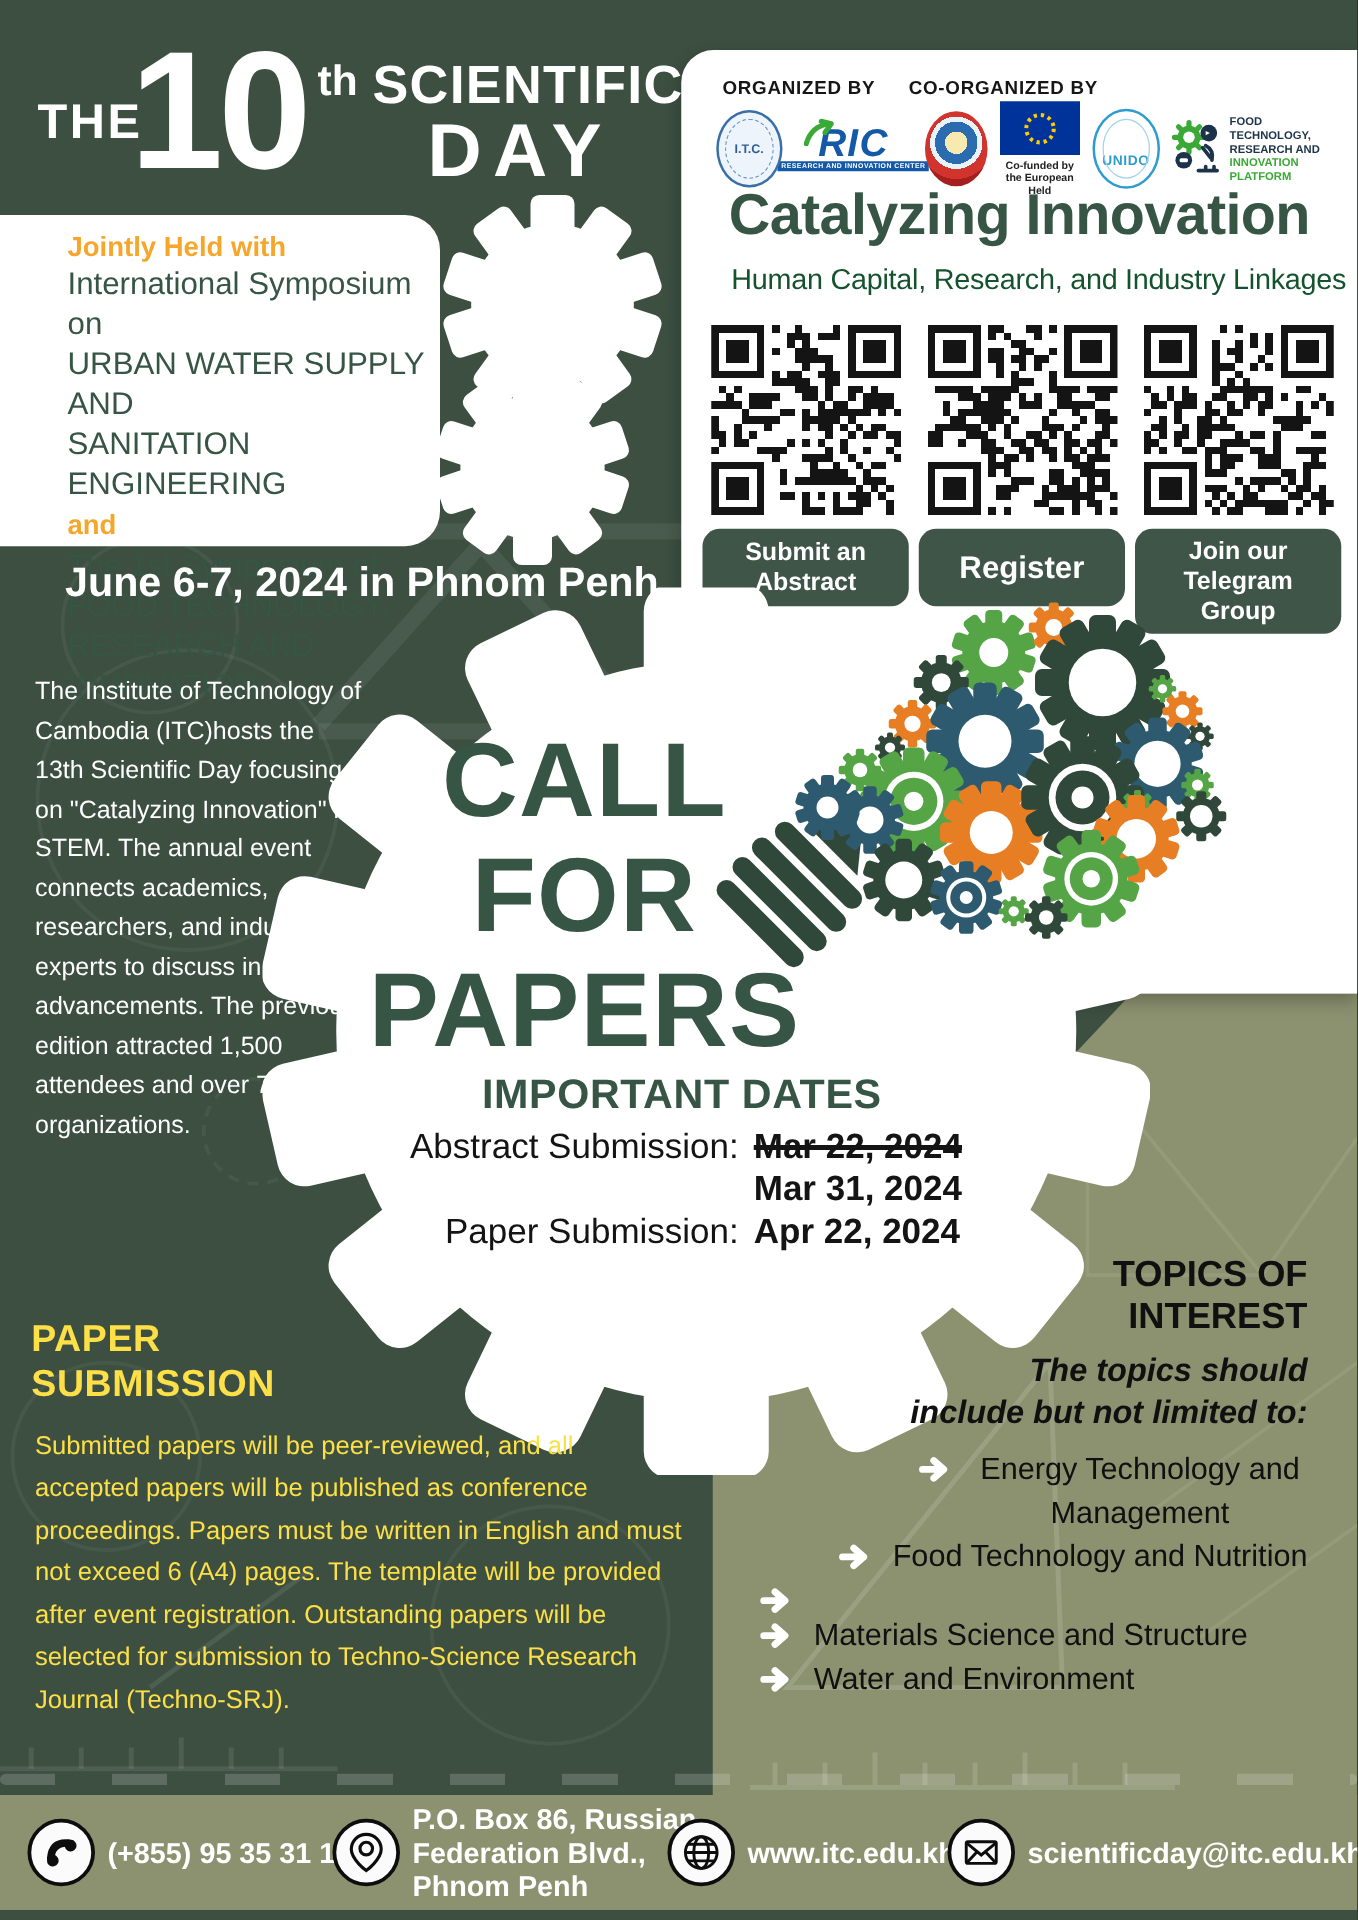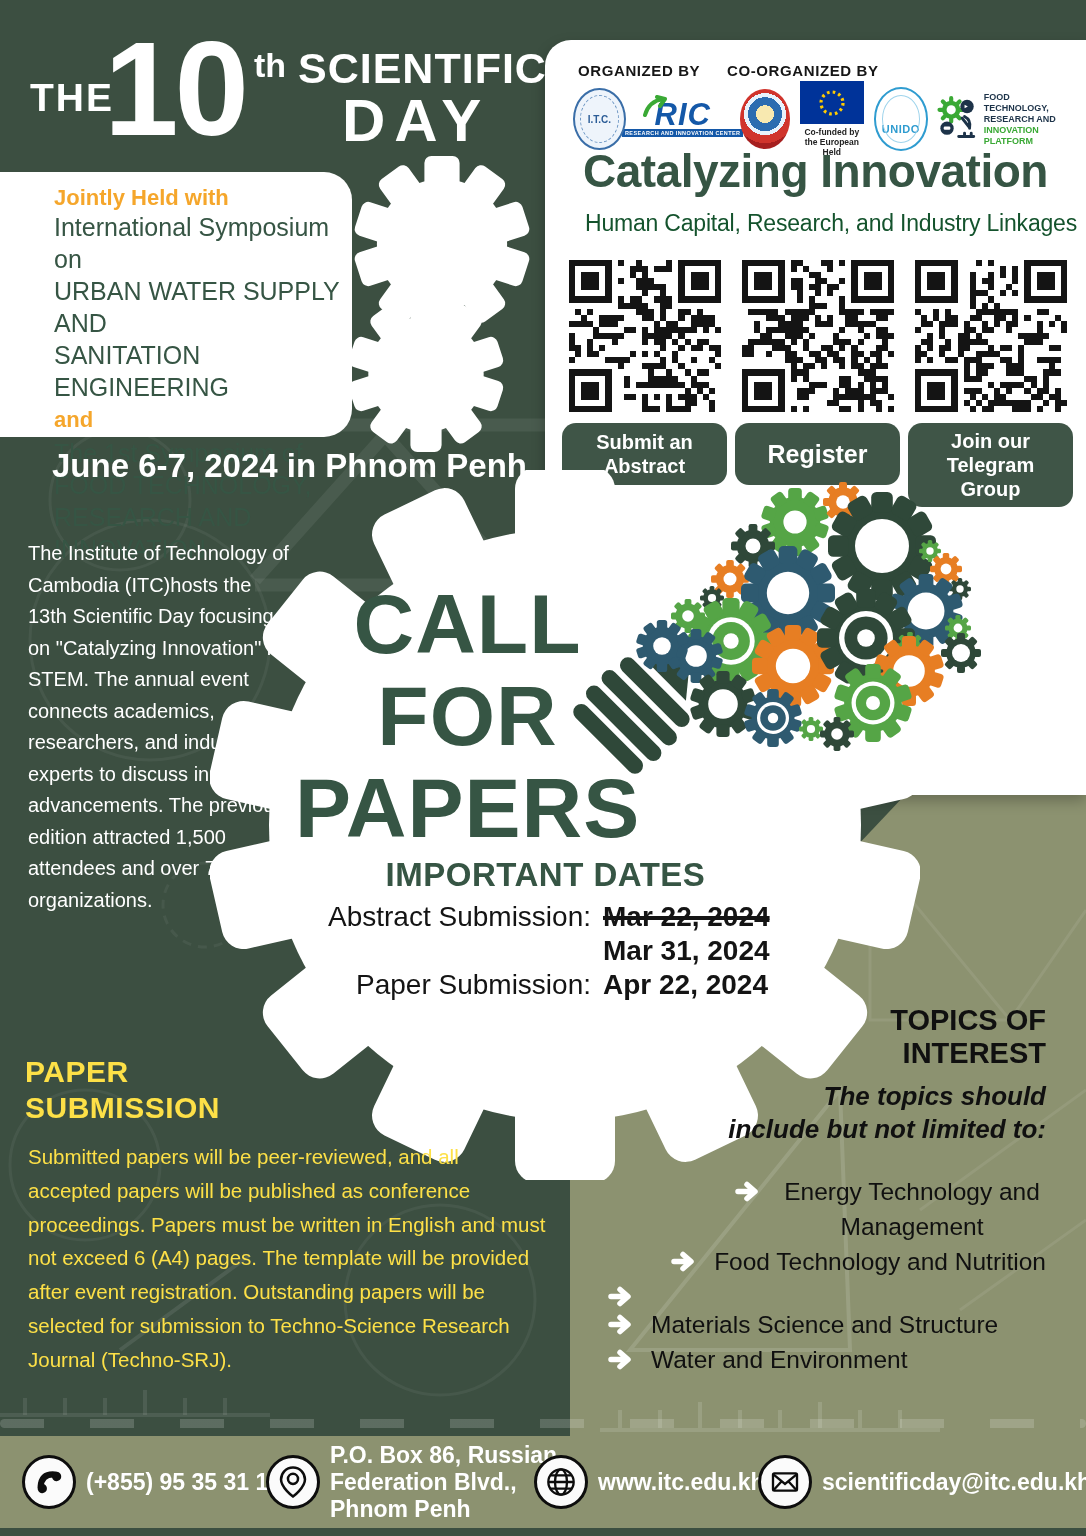--- a/index.html
+++ b/index.html
@@ -101,21 +101,21 @@
   .dates h3{margin:0 0 6px 0;text-align:center;font-size:33px;color:var(--heading-green);letter-spacing:.5px;}
   .dates .row{display:flex;line-height:34px;font-size:28px;}
   .dates .row .lab{flex:1;text-align:right;padding-right:12px;}
   .dates .row .val{width:205px;font-weight:bold;}
   .struck{text-decoration:line-through;text-decoration-thickness:4px;}
 
   
   .topics{right:40px;top:1004px;width:452px;color:#101010;}
   .topics .head{ text-align:right;font-size:29px;font-weight:bold;line-height:33px;}
   .topics .sub{ text-align:right;font-size:26px;font-weight:bold;font-style:italic;line-height:33px;margin-top:10px;}
-  .topics ul{list-style:none;margin:28px 0 0 0;padding:0;font-size:24.5px;line-height:35px;}
+  .topics ul{list-style:none;margin:12px 0 0 0;padding:0;font-size:24.5px;line-height:35px;}
   .topics li{display:flex;align-items:flex-start;}
   .topics li .arr{flex:0 0 auto;margin:7px 16px 0 0;}
   .topics li.end{justify-content:flex-end;}
   .topics li.start{justify-content:flex-start;margin-left:14px;}
   .topics li .t-center{text-align:center;max-width:268px;}
   .topics li .t-left{text-align:left;max-width:332px;}
 
   .watermark{left:548px;top:1441px;font-size:38px;font-weight:bold;color:rgba(255,255,255,0.10);}
   .dashes{left:0;top:1419px;width:1086px;height:9px;border-radius:5px;
     background:repeating-linear-gradient(90deg,rgba(255,255,255,0.17) 0 44px,transparent 44px 90px);}

